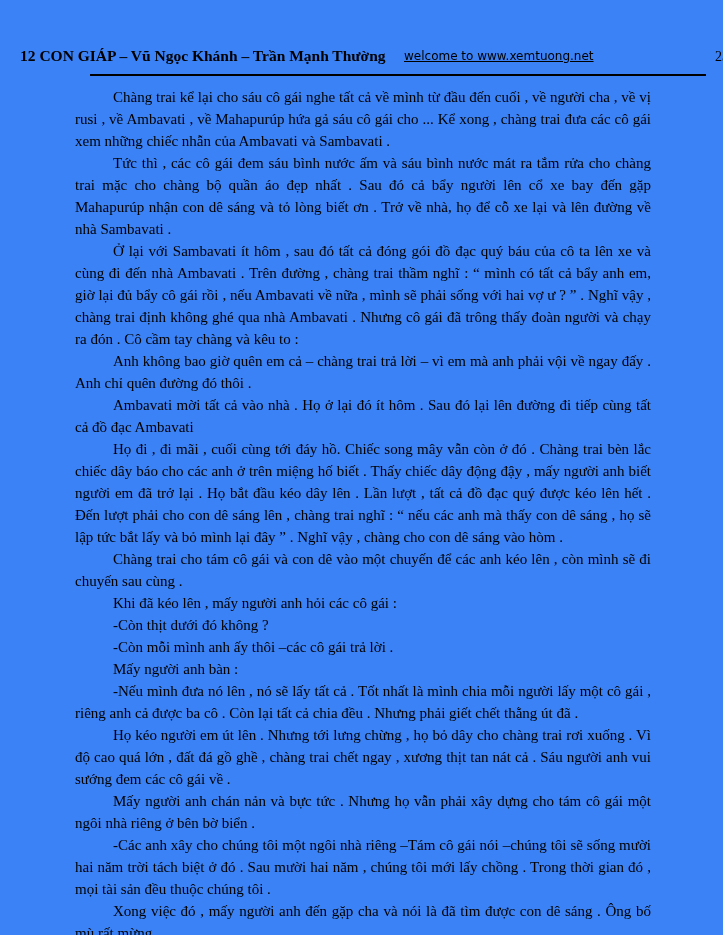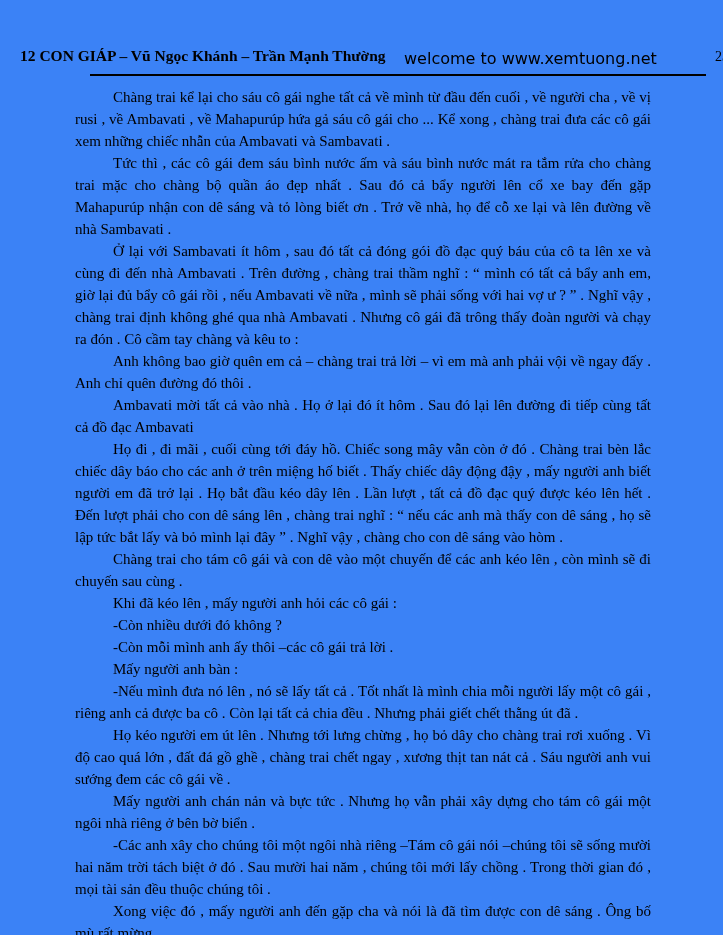--- a/index.html
+++ b/index.html
@@ -23,21 +23,22 @@
     font-weight: bold;
     font-size: 15.5px;
     white-space: nowrap;
     color: #000000;
   }
   .site-link {
     position: absolute;
     left: 404px;
     top: 49px;
     font-family: "DejaVu Sans", sans-serif;
-    font-size: 16px;
+    font-size: 12px;
+    text-decoration: underline;
     white-space: nowrap;
     color: #000000;
     cursor: pointer;
   }
   .page-number {
     position: absolute;
     left: 715px;
     top: 49px;
     font-family: "Liberation Serif", serif;
     font-size: 14px;
@@ -78,21 +79,21 @@
   <div class="rule"></div>
   <div class="story">
       <p class="para">Chàng trai kể lại cho sáu cô gái nghe tất cả về mình từ đầu đến cuối , về người cha , về vị rusi , về Ambavati , về Mahapurúp hứa gả sáu cô gái cho ... Kể xong , chàng trai đưa các cô gái xem những chiếc nhẫn của Ambavati và Sambavati .</p>
       <p class="para">Tức thì , các cô gái đem sáu bình nước ấm và sáu bình nước mát ra tắm rửa cho chàng trai mặc cho chàng bộ quần áo đẹp nhất . Sau đó cả bẩy người lên cổ xe bay đến gặp Mahapurúp nhận con dê sáng và tỏ lòng biết ơn . Trở về nhà, họ để cỗ xe lại và lên đường về nhà Sambavati .</p>
       <p class="para">Ở lại với Sambavati ít hôm , sau đó tất cả đóng gói đồ đạc quý báu của cô ta lên xe và cùng đi đến nhà Ambavati . Trên đường , chàng trai thầm nghĩ : “ mình có tất cả bẩy anh em, giờ lại đủ bẩy cô gái rồi , nếu Ambavati về nữa , mình sẽ phải sống với hai vợ ư ? ” . Nghĩ vậy , chàng trai định không ghé qua nhà Ambavati . Nhưng cô gái đã trông thấy đoàn người và chạy ra đón . Cô cầm tay chàng và kêu to :</p>
       <p class="para">Anh không bao giờ quên em cả – chàng trai trả lời – vì em mà anh phải vội về ngay đấy . Anh chỉ quên đường đó thôi .</p>
       <p class="para">Ambavati mời tất cả vào nhà . Họ ở lại đó ít hôm . Sau đó lại lên đường đi tiếp cùng tất cả đồ đạc Ambavati</p>
       <p class="para">Họ đi , đi mãi , cuối cùng tới đáy hồ. Chiếc song mây vẫn còn ở đó . Chàng trai bèn lắc chiếc dây báo cho các anh ở trên miệng hố biết . Thấy chiếc dây động đậy , mấy người anh biết người em đã trở lại . Họ bắt đầu kéo dây lên . Lần lượt , tất cả đồ đạc quý được kéo lên hết . Đến lượt phải cho con dê sáng lên , chàng trai nghĩ : “ nếu các anh mà thấy con dê sáng , họ sẽ lập tức bắt lấy và bỏ mình lại đây ” . Nghĩ vậy , chàng cho con dê sáng vào hòm .</p>
       <p class="para">Chàng trai cho tám cô gái và con dê vào một chuyến để các anh kéo lên , còn mình sẽ đi chuyến sau cùng .</p>
       <p class="para">Khi đã kéo lên , mấy người anh hỏi các cô gái :</p>
-      <p class="para">-Còn nhiều dưới đó không ?</p>
+      <p class="para">-Còn thịt dưới đó không ?</p>
       <p class="para">-Còn mỗi mình anh ấy thôi –các cô gái trả lời .</p>
       <p class="para">Mấy người anh bàn :</p>
       <p class="para">-Nếu mình đưa nó lên , nó sẽ lấy tất cả . Tốt nhất là mình chia mỗi người lấy một cô gái , riêng anh cả được ba cô . Còn lại tất cả chia đều . Nhưng phải giết chết thằng út đã .</p>
       <p class="para">Họ kéo người em út lên . Nhưng tới lưng chừng  , họ bỏ  dây cho chàng trai rơi xuống . Vì độ cao quá lớn , đất đá gồ ghề , chàng trai chết ngay , xương thịt tan nát cả . Sáu người anh vui sướng đem các cô gái về .</p>
       <p class="para">Mấy người anh chán nản và bực tức . Nhưng họ vẫn phải xây dựng cho tám cô gái một ngôi nhà riêng ở bên bờ biển .</p>
       <p class="para">-Các anh xây cho chúng tôi một ngôi nhà riêng –Tám cô gái nói –chúng tôi sẽ sống mười hai năm trời tách biệt ở đó . Sau mười hai năm , chúng tôi mới lấy chồng . Trong thời gian đó , mọi tài sản đều thuộc chúng tôi .</p>
       <p class="para">Xong việc đó , mấy người anh đến gặp cha và nói là đã tìm được con dê sáng . Ông bố mù rất mừng .</p>
     </div>
 </div>
 

